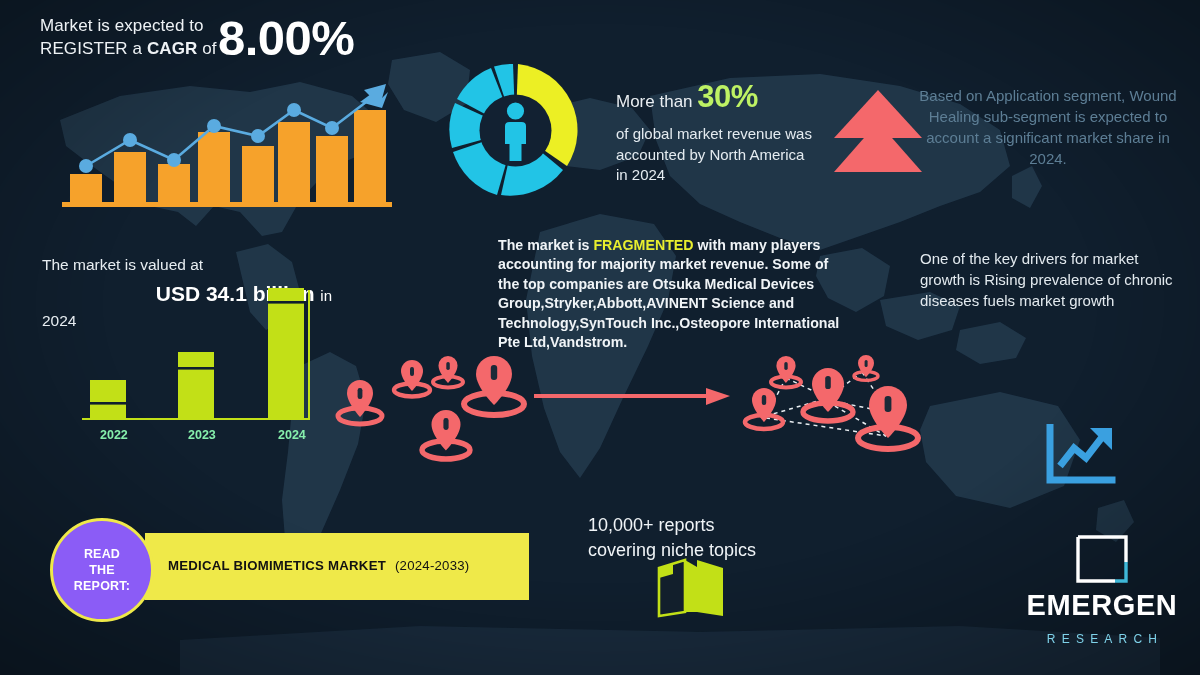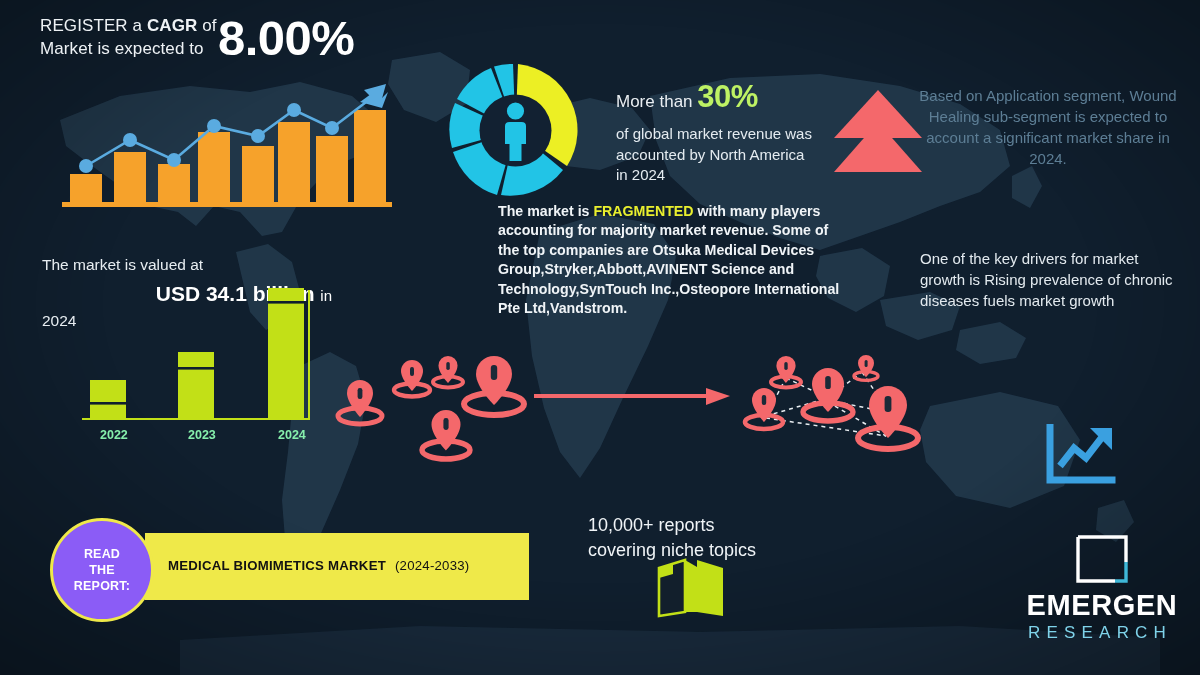--- a/index.html
+++ b/index.html
@@ -67,22 +67,22 @@
   }
 
   
   .logo-wrap { position:absolute; left:1022px; top:534px; z-index:6; width:160px; }
   .logo-mark { position:relative; width:54px; height:52px; margin:0 auto 4px auto; }
   .logo-name {
     font-size:29px; font-weight:bold; color:#ffffff; letter-spacing:.6px;
     text-align:center; line-height:30px;
   }
   .logo-sub {
-    font-size:17px; color:#7fd3ea; letter-spacing:6.2px; text-align:left;
-    margin-top:3px; padding-left:6px;
+    font-size:12px; color:#7fd3ea; letter-spacing:6.2px; text-align:center;
+    margin-top:12px; padding-left:6px;
   }
 </style>
 </head>
 <body>
 
 <div id="stage">
 
   <div class="map-layer">
     <svg viewBox="0 0 1200 675" preserveAspectRatio="none" aria-hidden="true">
       <rect x="0" y="0" width="1200" height="675" fill="#101f2e"></rect>
@@ -127,24 +127,24 @@
 
       <radialGradient id="vig" cx="50%" cy="45%" r="75%">
         <stop offset="55%" stop-color="#000000" stop-opacity="0"></stop>
         <stop offset="100%" stop-color="#000000" stop-opacity="0.38"></stop>
       </radialGradient>
       <rect x="0" y="0" width="1200" height="675" fill="url(#vig)"></rect>
     </svg>
   </div>
 
   <div class="abs" style="left:40px; top:14px;">
+    <div class="hdr-small">Market is expected to</div>
     <div class="hdr-small">
       <span>REGISTER a </span><b>CAGR</b><span> of</span>
     </div>
-    <div class="hdr-small">Market is expected to</div>
   </div>
   <div class="abs big-num" style="left:218px; top:14px;">8.00%</div>
 
   <div class="abs" style="left:62px; top:78px; width:330px; height:132px;">
     <svg width="330" height="132" viewBox="0 0 330 132">
 
       <g fill="#f6a22b">
         <rect x="8" y="96" width="32" height="28"></rect>
         <rect x="52" y="74" width="32" height="50"></rect>
         <rect x="96" y="86" width="32" height="38"></rect>
@@ -234,21 +234,21 @@
     </svg>
   </div>
 
   <div class="abs na-wrap" style="left:616px; top:83px;">
     <div class="na-l1">
       <span>More than </span><b>30%</b>
     </div>
     <div class="na-rest" style="margin-top:8px;">of global market revenue was accounted by North America in 2024</div>
   </div>
 
-  <div class="abs frag" style="left:498px; top:202px;">
+  <div class="abs frag" style="left:498px; top:236px;">
     <span>The market is </span><span class="hl">FRAGMENTED</span><span> with many players accounting for majority market revenue. Some of the top companies are Otsuka Medical Devices Group,Stryker,Abbott,AVINENT Science and Technology,SynTouch Inc.,Osteopore International Pte Ltd,Vandstrom.</span>
   </div>
 
   <div class="abs" style="left:832px; top:88px; width:92px; height:88px;">
     <svg width="92" height="88" viewBox="0 0 92 88">
       <path d="M46,2 L90,50 L2,50 Z" fill="#f4686b"></path>
       <path d="M46,34 L90,84 L2,84 Z" fill="#f4686b"></path>
     </svg>
   </div>
 

